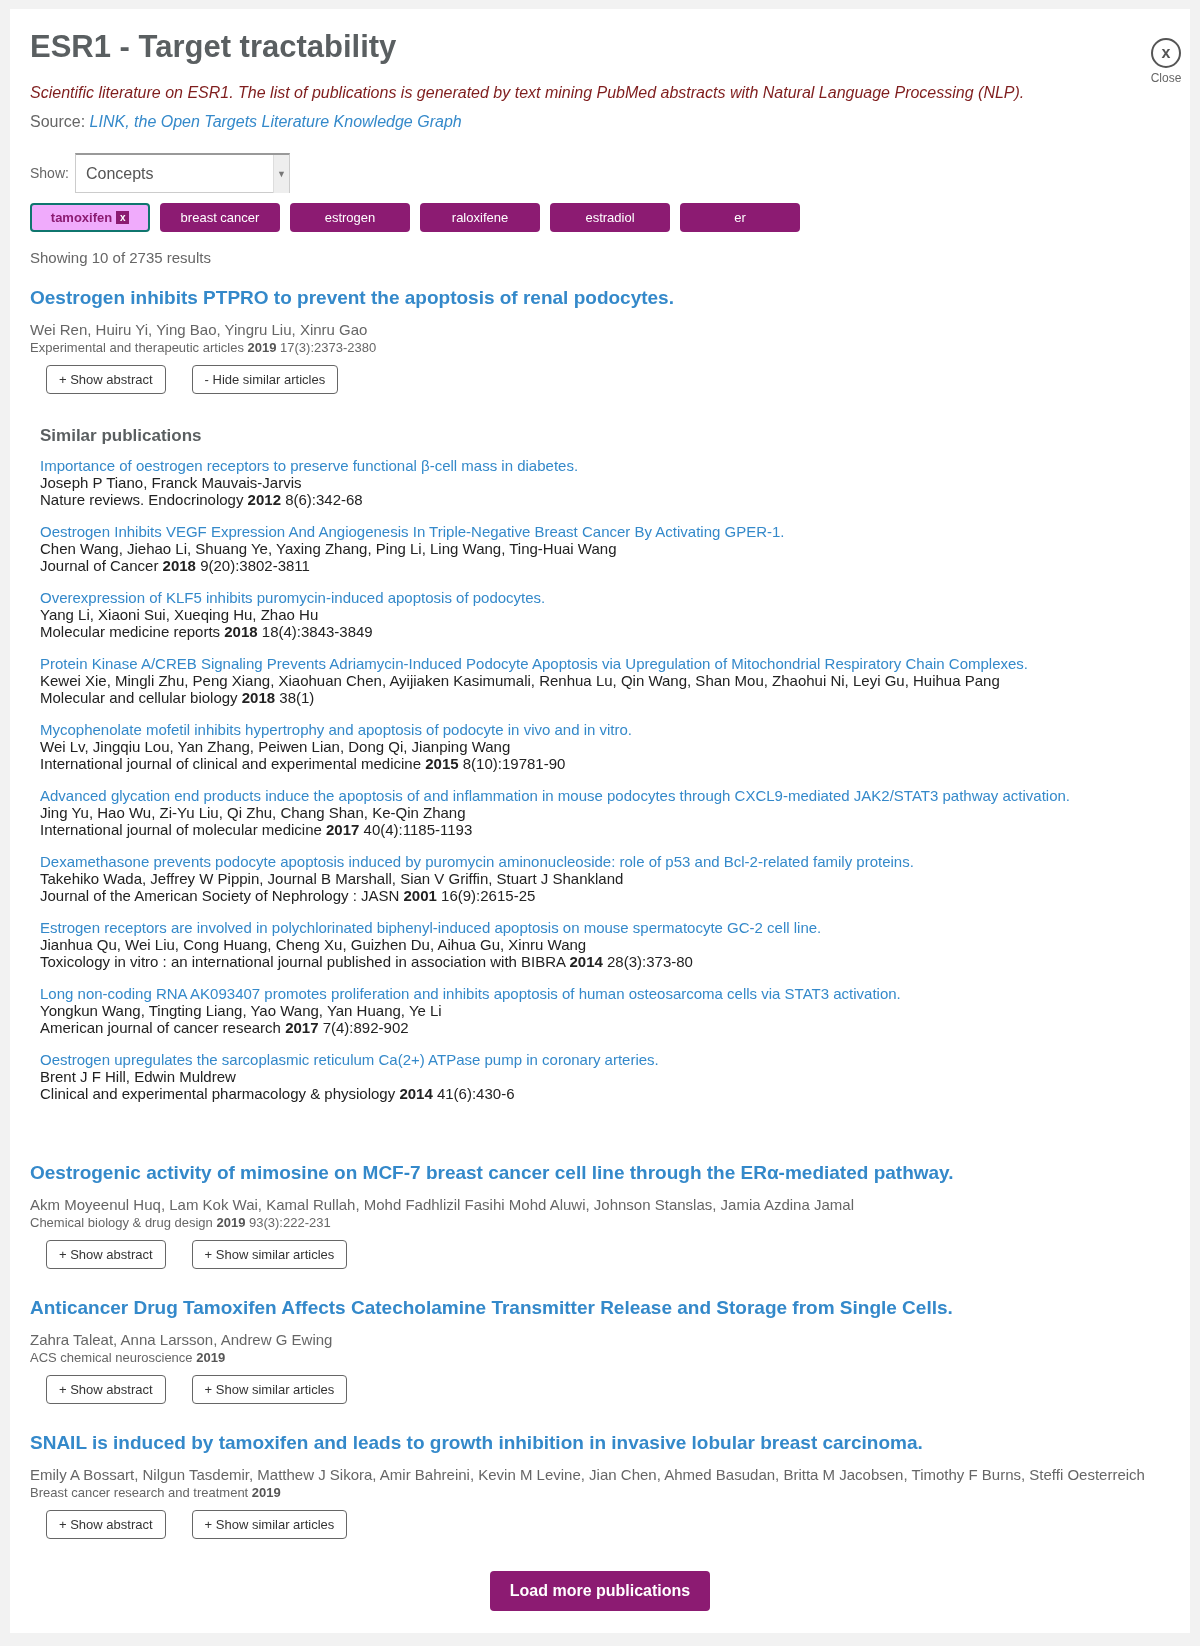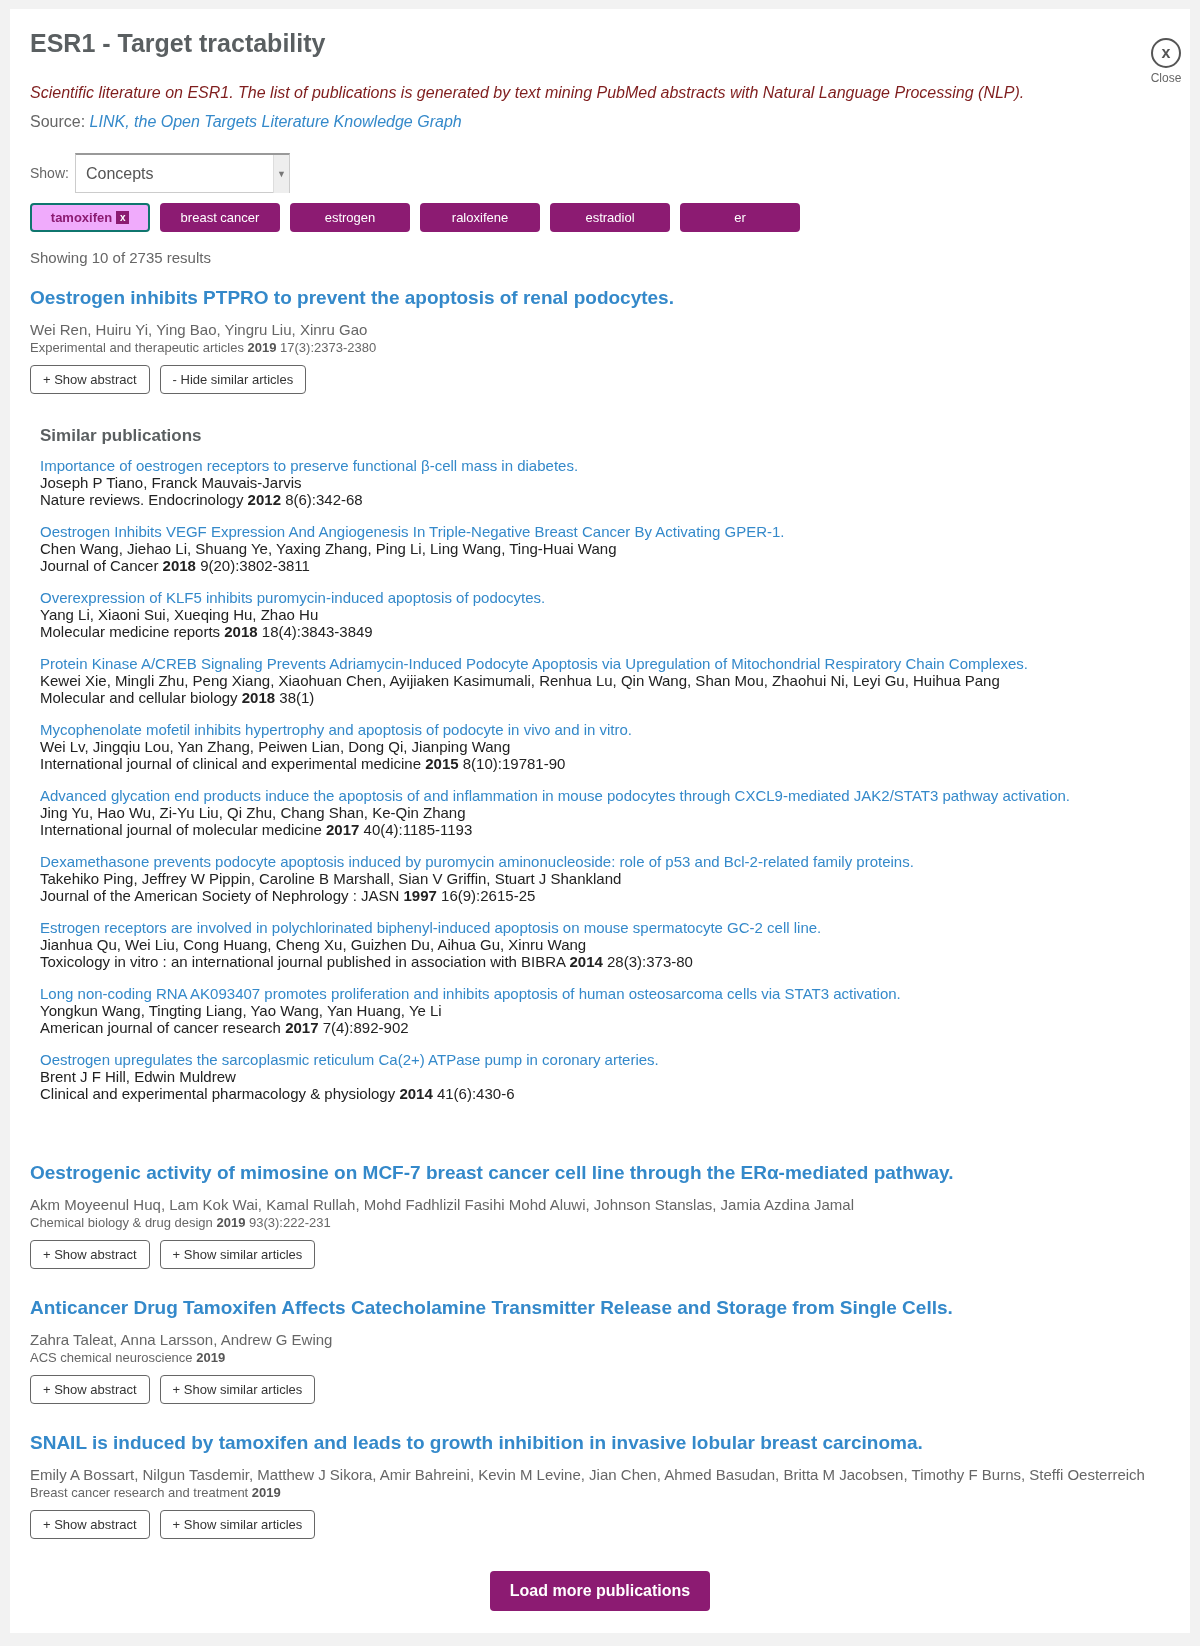--- a/index.html
+++ b/index.html
@@ -1,18 +1,18 @@
 <!DOCTYPE html>
 <html><head>
   <meta charset="utf-8">
   <style>
     * { box-sizing: border-box; margin: 0; padding: 0; }
     html, body { width: 1200px; height: 1646px; background: #f2f2f2; font-family: "Liberation Sans", sans-serif; }
     .panel { position: absolute; left: 10px; top: 9px; width: 1180px; height: 1624px; background: #ffffff; }
-    .title { position: absolute; left: 20px; top: 20px; font-size: 25px; font-weight: bold; color: #5a5f61; }
+    .title { position: absolute; left: 20px; top: 20px; font-size: 31px; font-weight: bold; color: #5a5f61; }
     .close { position: absolute; left: 1136px; top: 29px; width: 40px; text-align: center; cursor: pointer; }
     .close-circle { width: 30px; height: 30px; border: 2px solid #555; border-radius: 50%; margin: 0 auto; display: flex; align-items: center; justify-content: center; font-weight: bold; font-size: 16px; color: #555; }
     .close-label { font-size: 12px; color: #666; margin-top: 3px; }
     .desc { position: absolute; left: 20px; top: 75px; font-size: 16px; font-style: italic; color: #7f1d1d; }
     .source { position: absolute; left: 20px; top: 104px; font-size: 16px; color: #666; }
     .source a { color: #3489ca; font-style: italic; text-decoration: none; }
     .show-row { position: absolute; left: 20px; top: 144px; display: flex; align-items: center; }
     .show-label { font-size: 14px; color: #666; margin-right: 6px; }
     .select { width: 215px; height: 40px; border: 1px solid #ccc; border-top: 2px solid #999; display: flex; align-items: center; position: relative; }
     .select-value { padding-left: 10px; font-size: 16px; color: #555; }
@@ -21,21 +21,21 @@
     .chip { width: 120px; height: 29px; border-radius: 4px; background: #8c1b72; color: #fff; font-size: 13px; display: flex; align-items: center; justify-content: center; cursor: pointer; }
     .chip.active { background: #f0abfc; border: 2px solid #0f766e; color: #8c1b72; font-weight: bold; }
     .chip-x { display: inline-block; width: 13px; height: 13px; background: #8c1b72; color: #fff; font-size: 10px; line-height: 13px; text-align: center; margin-left: 4px; }
     .count { position: absolute; left: 20px; top: 240px; font-size: 15px; color: #666; }
     .pub { position: absolute; left: 20px; width: 1150px; }
     .pub-title { font-size: 19px; font-weight: bold; color: #3489ca; cursor: pointer; }
     .pub-authors { font-size: 15px; color: #666; margin-top: 12px; }
     .pub-journal { font-size: 13px; color: #666; margin-top: 2px; }
     .pub-journal b { color: #555; }
     .btns { display: flex; gap: 10px; margin-top: 10px; }
-    .btn { height: 29px; border: 1px solid #666; border-radius: 4px; padding: 8px 12px; font-size: 13px; color: #333; display: flex; align-items: center; background: #fff; cursor: pointer; }
+    .btn { height: 29px; border: 1px solid #666; border-radius: 4px; padding: 8px 12px; font-size: 13px; color: #333; display: flex; align-items: center; background: #fff; cursor: pointer; margin-left: 16px; }
     .similar { position: absolute; left: 30px; top: 417px; width: 1150px; }
     .similar-h { font-size: 17px; font-weight: bold; color: #5a5f61; }
     .sim-item { margin-top: 11px; }
     .sim-item + .sim-item { margin-top: 15px; }
     .sim-title { font-size: 15px; color: #3489ca; cursor: pointer; line-height: 17px; }
     .sim-line { font-size: 15px; color: #222; line-height: 17px; }
     .load { position: absolute; left: 480px; top: 1562px; width: 220px; height: 40px; background: #8c1b72; border-radius: 4px; color: #fff; font-size: 16px; font-weight: bold; display: flex; align-items: center; justify-content: center; cursor: pointer; }
   </style>
 </head>
 <body>
@@ -108,22 +108,22 @@
       <div class="sim-line">Wei Lv, Jingqiu Lou, Yan Zhang, Peiwen Lian, Dong Qi, Jianping Wang</div>
       <div class="sim-line"><span>International journal of clinical and experimental medicine</span> <b>2015</b> <span>8(10):19781-90</span></div>
     </div>
     <div class="sim-item">
       <div class="sim-title">Advanced glycation end products induce the apoptosis of and inflammation in mouse podocytes through CXCL9-mediated JAK2/STAT3 pathway activation.</div>
       <div class="sim-line">Jing Yu, Hao Wu, Zi-Yu Liu, Qi Zhu, Chang Shan, Ke-Qin Zhang</div>
       <div class="sim-line"><span>International journal of molecular medicine</span> <b>2017</b> <span>40(4):1185-1193</span></div>
     </div>
     <div class="sim-item">
       <div class="sim-title">Dexamethasone prevents podocyte apoptosis induced by puromycin aminonucleoside: role of p53 and Bcl-2-related family proteins.</div>
-      <div class="sim-line">Takehiko Ping, Jeffrey W Pippin, Caroline B Marshall, Sian V Griffin, Stuart J Shankland</div>
-      <div class="sim-line"><span>Journal of the American Society of Nephrology : JASN</span> <b>1997</b> <span>16(9):2615-25</span></div>
+      <div class="sim-line">Takehiko Wada, Jeffrey W Pippin, Journal B Marshall, Sian V Griffin, Stuart J Shankland</div>
+      <div class="sim-line"><span>Journal of the American Society of Nephrology : JASN</span> <b>2001</b> <span>16(9):2615-25</span></div>
     </div>
     <div class="sim-item">
       <div class="sim-title">Estrogen receptors are involved in polychlorinated biphenyl-induced apoptosis on mouse spermatocyte GC-2 cell line.</div>
       <div class="sim-line">Jianhua Qu, Wei Liu, Cong Huang, Cheng Xu, Guizhen Du, Aihua Gu, Xinru Wang</div>
       <div class="sim-line"><span>Toxicology in vitro : an international journal published in association with BIBRA</span> <b>2014</b> <span>28(3):373-80</span></div>
     </div>
     <div class="sim-item">
       <div class="sim-title">Long non-coding RNA AK093407 promotes proliferation and inhibits apoptosis of human osteosarcoma cells via STAT3 activation.</div>
       <div class="sim-line">Yongkun Wang, Tingting Liang, Yao Wang, Yan Huang, Ye Li</div>
       <div class="sim-line"><span>American journal of cancer research</span> <b>2017</b> <span>7(4):892-902</span></div>

